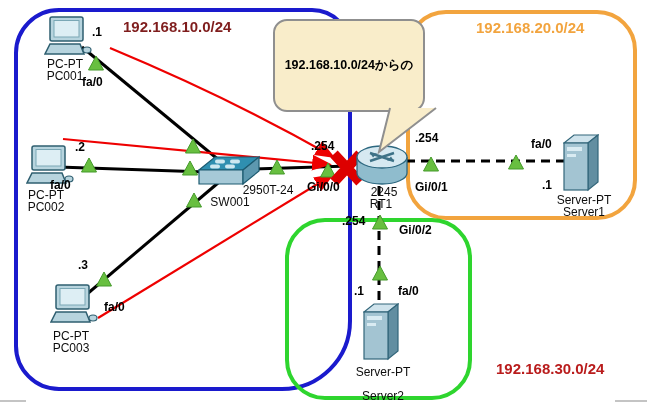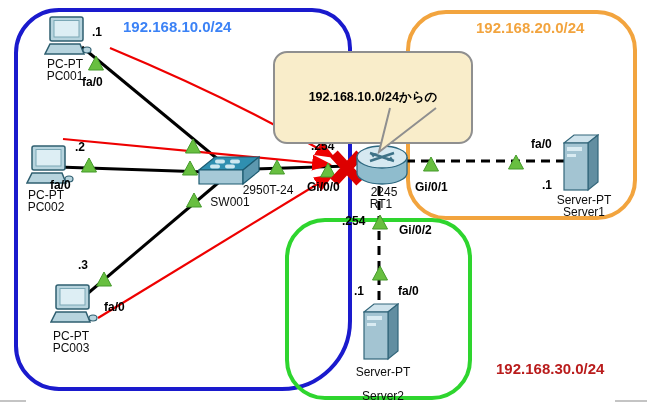--- a/index.html
+++ b/index.html
@@ -10,28 +10,28 @@
   .zone{position:absolute;box-sizing:border-box;background:transparent;}
   #zone10{left:14px;top:8px;width:338px;height:383px;border:4px solid #1a1acd;border-radius:45px 40px 70px 45px;}
   #zone20{left:406px;top:10px;width:231px;height:210px;border:4px solid #f2a43e;border-radius:40px;}
   #zone30{left:285px;top:218px;width:187px;height:182px;border:4px solid #2ed52e;border-radius:40px;}
   #overlay{position:absolute;left:0;top:0;}
   .dev{position:absolute;}
   .lbl{position:absolute;white-space:nowrap;color:#0d0d0d;line-height:1.1;}
   .name{font-size:12px;transform:translateX(-50%);}
   .port{font-size:12px;font-weight:bold;color:#000;}
   .net{font-size:15px;font-weight:bold;letter-spacing:0px;}
-  #net10{left:123px;top:19px;color:#3b82f6;}
+  #net10{left:123px;top:19px;color:#7f1d1d;}
   #net20{left:476px;top:20px;color:#f2a43e;}
   #net30{left:496px;top:361px;color:#b91c1c;}
   #callout{
-    position:absolute;left:273px;top:19px;width:200px;height:93px;box-sizing:border-box;
+    position:absolute;left:273px;top:19px;width:152px;height:93px;box-sizing:border-box;
     background:#f9edca;border:2px solid #8f8f8f;border-radius:14px;
     display:flex;flex-direction:column;align-items:center;justify-content:center;
-    font-size:12.5px;font-weight:bold;color:#000;text-align:center;line-height:1.45;margin-top:32px;
+    font-size:12.5px;font-weight:bold;color:#000;text-align:center;line-height:1.45;
   }
   #callout-tail{position:absolute;left:370px;top:104px;}
   .artifact{position:absolute;height:2px;background:#c4c4c4;}
 </style>
 </head>
 <body>
 
 <div id="stage">
 
   <div class="zone" id="zone10"></div>

